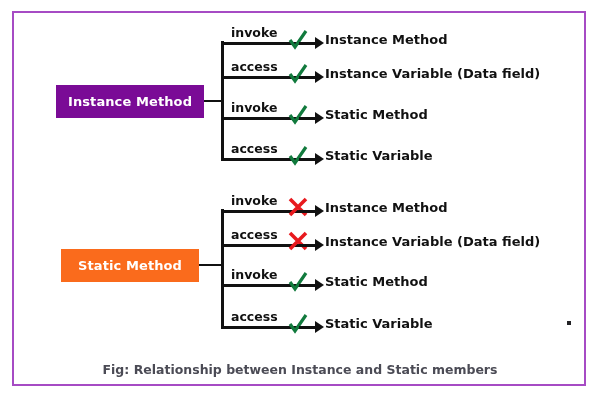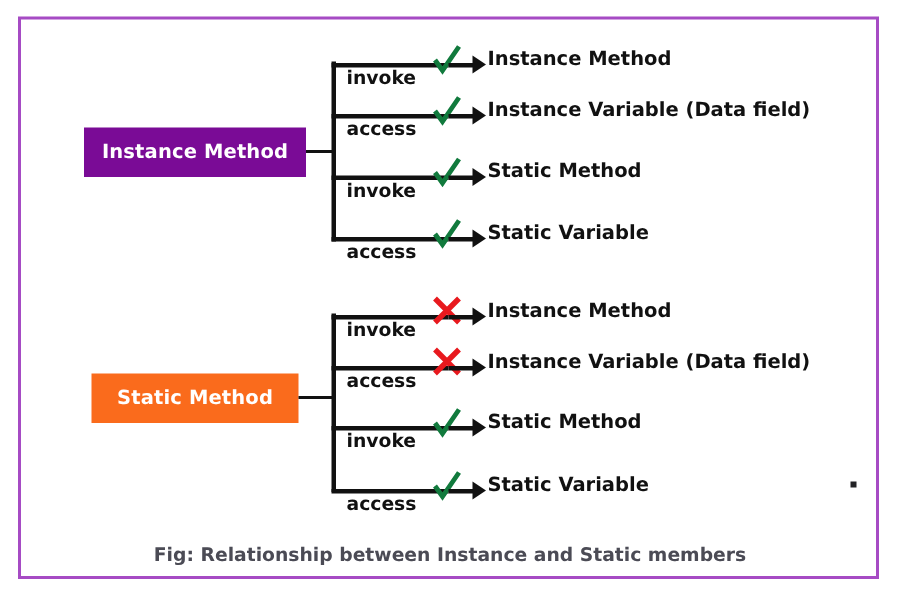--- a/index.html
+++ b/index.html
@@ -86,21 +86,20 @@
   }
   .branch-label {
     position: absolute;
     left: 10px;
     top: 0px;
     font-size: 12.5px;
     font-weight: bold;
     color: #111111;
     line-height: 17px;
     white-space: nowrap;
-    margin-top: 19px;
   }
   .mark {
     position: absolute;
     left: 66px;
     top: 4px;
     width: 22px;
     height: 22px;
   }
   .arrow-line {
     position: absolute;

